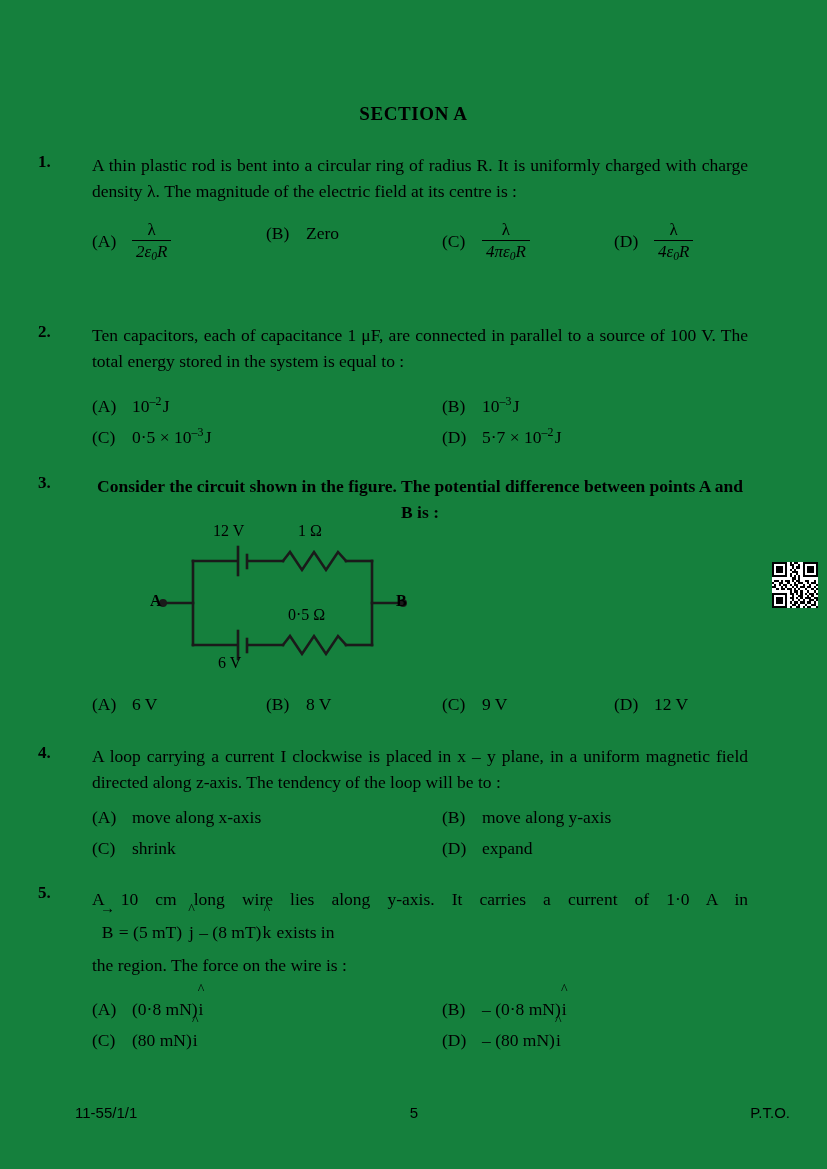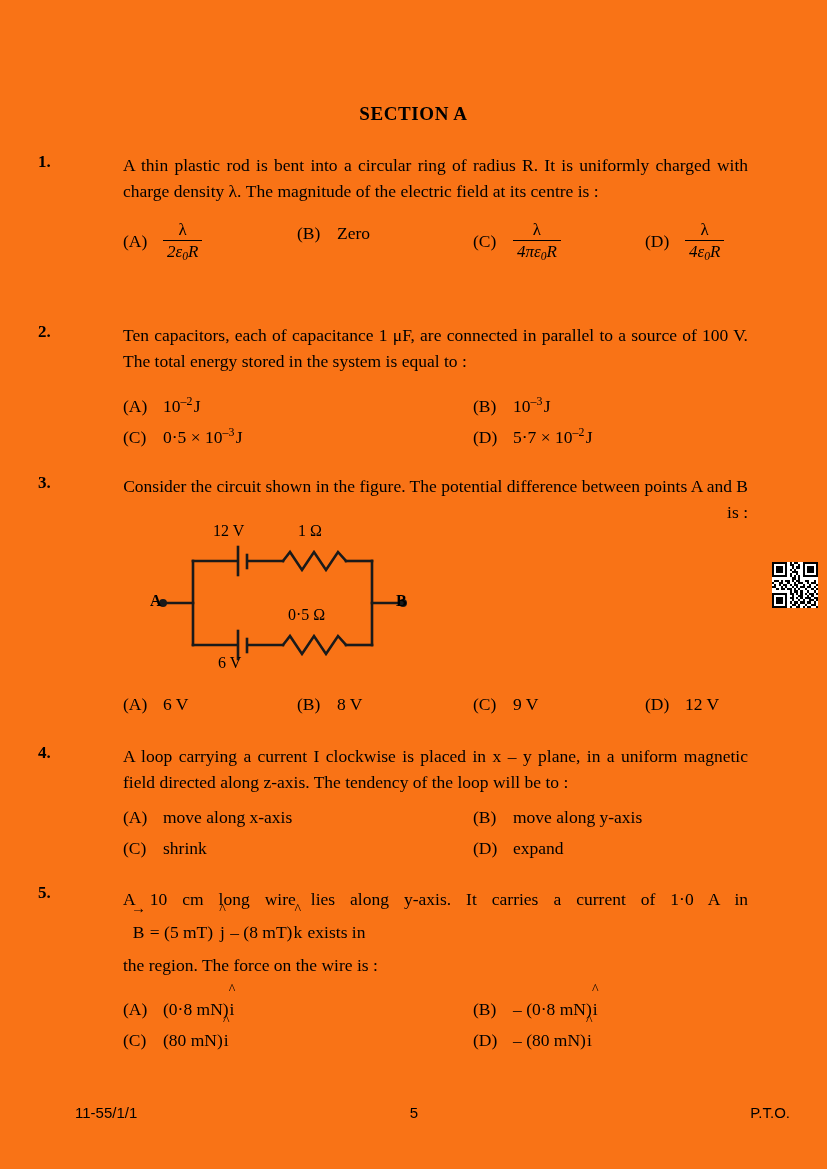--- a/index.html
+++ b/index.html
@@ -8,21 +8,21 @@
     background: #ffffff;
   }
   body {
     font-family: "Liberation Serif", "DejaVu Serif", serif;
     color: #000000;
   }
   .page {
     position: relative;
     width: 827px;
     height: 1169px;
-    background: #f97316;
+    background: #15803d;
     overflow: hidden;
   }
 
   
   .section-head {
     position: absolute;
     left: 0;
     top: 103px;
     width: 827px;
     text-align: center;
@@ -39,29 +39,29 @@
   }
   .qnum {
     position: absolute;
     left: 0;
     top: 0;
     width: 50px;
     font-weight: bold;
     font-size: 17px;
   }
   .qbody {
-    margin-left: 85px;
+    margin-left: 54px;
     font-size: 17.5px;
     line-height: 26px;
   }
   .qtext {
     text-align: justify;
     text-justify: inter-word;
   }
-  .qtext.nojust { text-align: right; }
+  .qtext.nojust { text-align: center; font-weight: bold; }
 
   
   .opts-row {
     position: relative;
     margin-top: 10px;
   }
   .opt {
     position: absolute;
     top: 0;
     display: flex;

